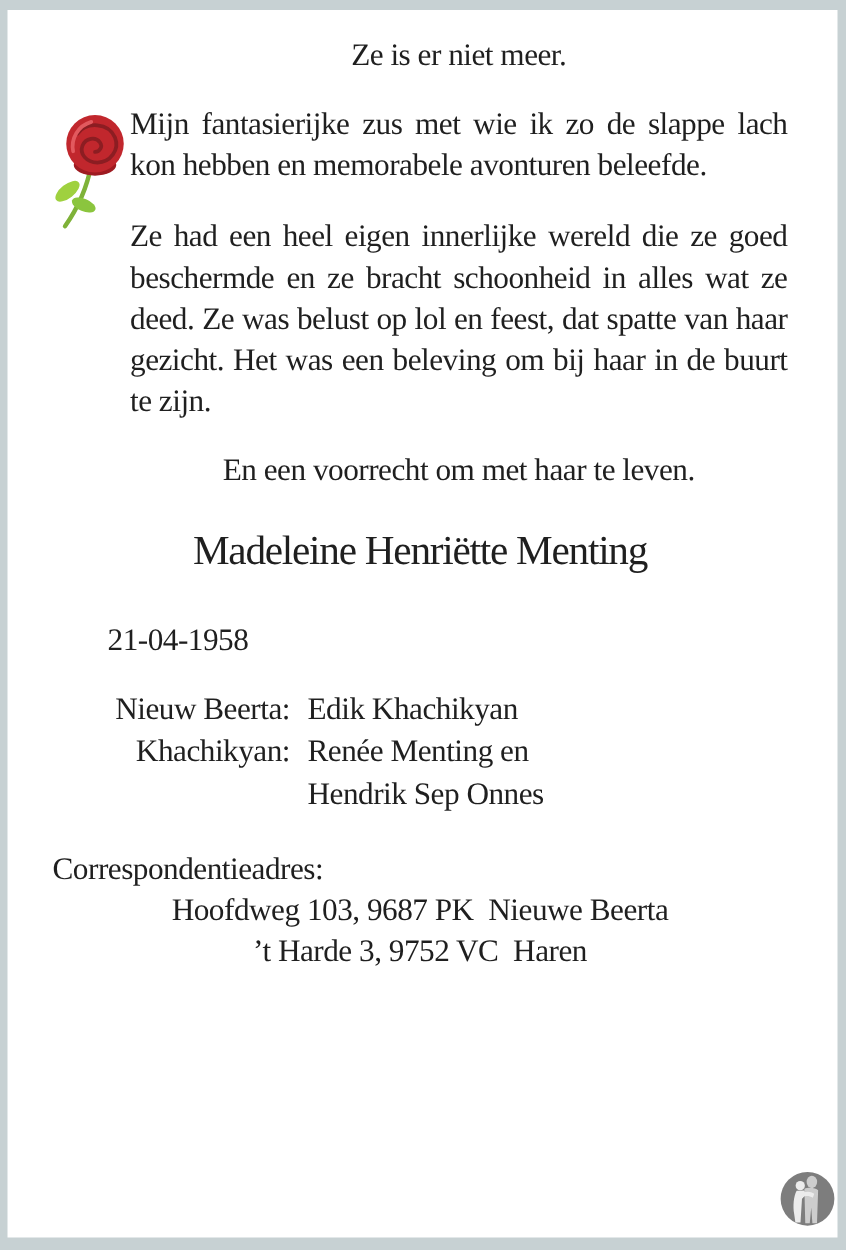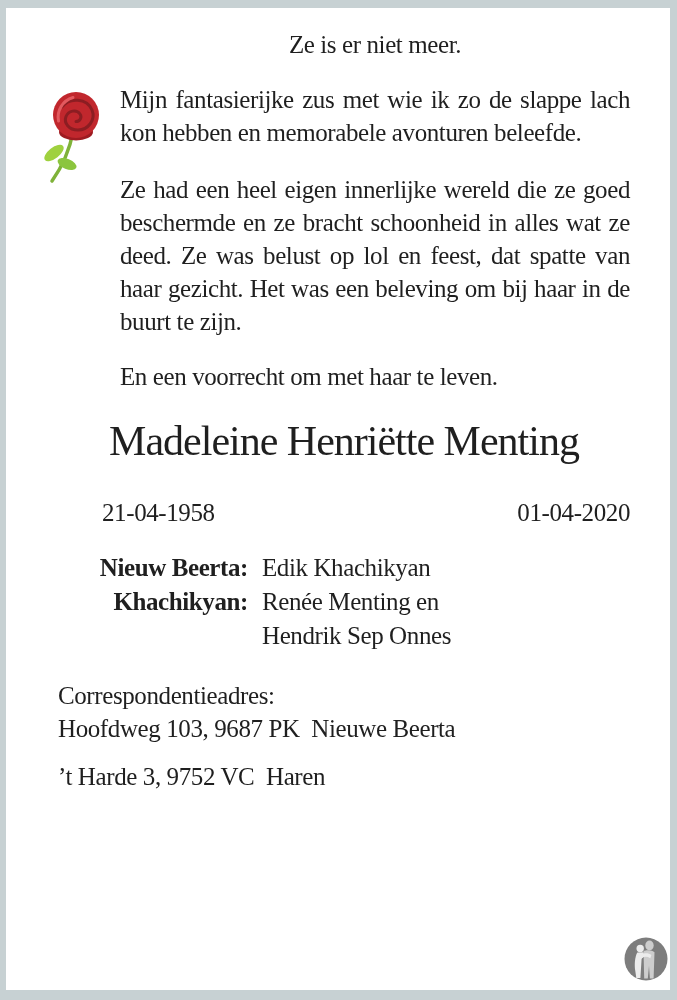--- a/index.html
+++ b/index.html
@@ -9,52 +9,52 @@
     height: 1000px;
     box-sizing: border-box;
     background: #ffffff;
     border-style: solid;
     border-color: #c7d1d3;
     border-width: 8px 7px 10px 6px;
     font-family: "Liberation Serif", "DejaVu Serif", serif;
     color: #1f1f1f;
     overflow: hidden;
   }
-  .content { padding: 20px 40px 0 52px; }
+  .content { padding: 20px 40px 0 36px; }
   p { margin: 0; }
   .body-text { font-size: 25px; line-height: 33px; letter-spacing: -0.4px; }
   .opening { text-align: center; margin-left: 62px; }
   .indented { margin-left: 62px; }
   .justified { text-align: justify; }
   .tribute-wife { margin-top: 37px; }
   .tribute-sister { margin-top: 22px; }
   .tribute-character { margin-top: 24px; }
-  .tribute-closing { margin-top: 22px; text-align: left; }
+  .tribute-closing { margin-top: 22px; text-align: center; }
   .rose { position: absolute; left: 36px; top: 82px; width: 64px; height: 98px; }
   h1.name {
     margin: 20px 0 0 0;
-    font-size: 42px;
+    font-size: 33px;
     line-height: 57px;
     font-weight: normal;
     letter-spacing: -1px;
     text-align: center;
   }
   .dates { margin-top: 26px; display: flex; justify-content: space-between; margin-left: 44px; }
   .family {
     margin-top: 22px;
     display: grid;
     grid-template-columns: 190px 1fr;
     column-gap: 14px;
     line-height: 34px;
   }
-  .family .place { text-align: right; font-weight: bold; }
+  .family .place { text-align: right; }
   .family .names { white-space: pre-line; }
   .correspondence { margin-top: 26px; }
-  .secondary { margin-top: 15px; }
-  .addr { white-space: pre-wrap; }
+  .secondary { }
+  .addr { white-space: pre-wrap; text-align: center; }
   .logo { position: absolute; right: 2px; bottom: 9px; width: 44px; height: 44px; }
 </style>
 </head>
 <body>
 
 <div class="page">
 
   <svg class="rose" viewBox="0 0 64 98" aria-hidden="true">
     <path d="M31 42 C28 58 22 74 10 91" stroke="#7fb239" stroke-width="3.5" fill="none" stroke-linecap="round"></path>
     <ellipse cx="12" cy="63" rx="11.5" ry="5.5" fill="#9fd13f" transform="rotate(-38 12 63)"></ellipse>
@@ -73,21 +73,20 @@
     <p class="body-text indented justified tribute-sister">Mijn fantasierijke zus met wie ik zo de slappe lach kon hebben en memorabele avonturen beleefde.</p>
 
     <p class="body-text indented justified tribute-character">Ze had een heel eigen innerlijke wereld die ze goed beschermde en ze bracht schoonheid in alles wat ze deed. Ze was belust op lol en feest, dat spatte van haar gezicht. Het was een beleving om bij haar in de buurt te zijn.</p>
 
     <p class="body-text indented tribute-closing">En een voorrecht om met haar te leven.</p>
 
     <h1 class="name">Madeleine Henriëtte Menting</h1>
 
     <div class="body-text dates">
       <span>21-04-1958</span>
-      <span>01-04-2020</span>
     </div>
 
     <div class="body-text family">
       <span class="place">Nieuw Beerta:</span>
       <span class="names">Edik Khachikyan</span>
       <span class="place">Khachikyan:</span>
       <span class="names">Renée Menting en
 Hendrik Sep Onnes</span>
     </div>
 

